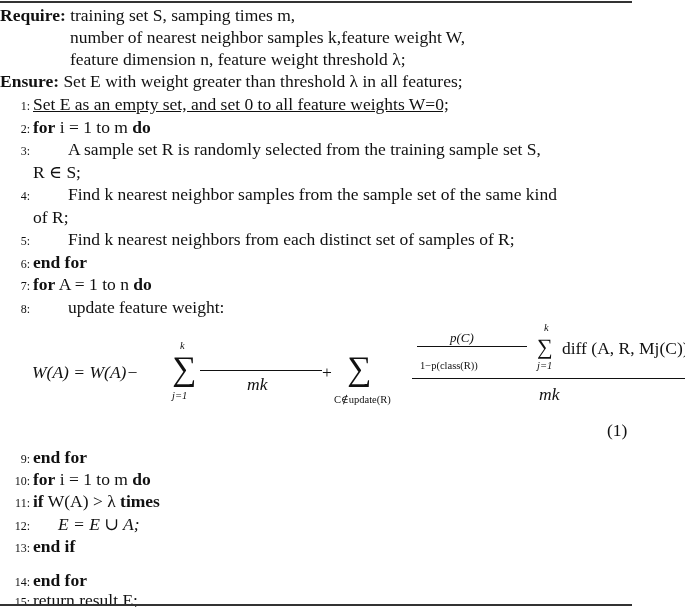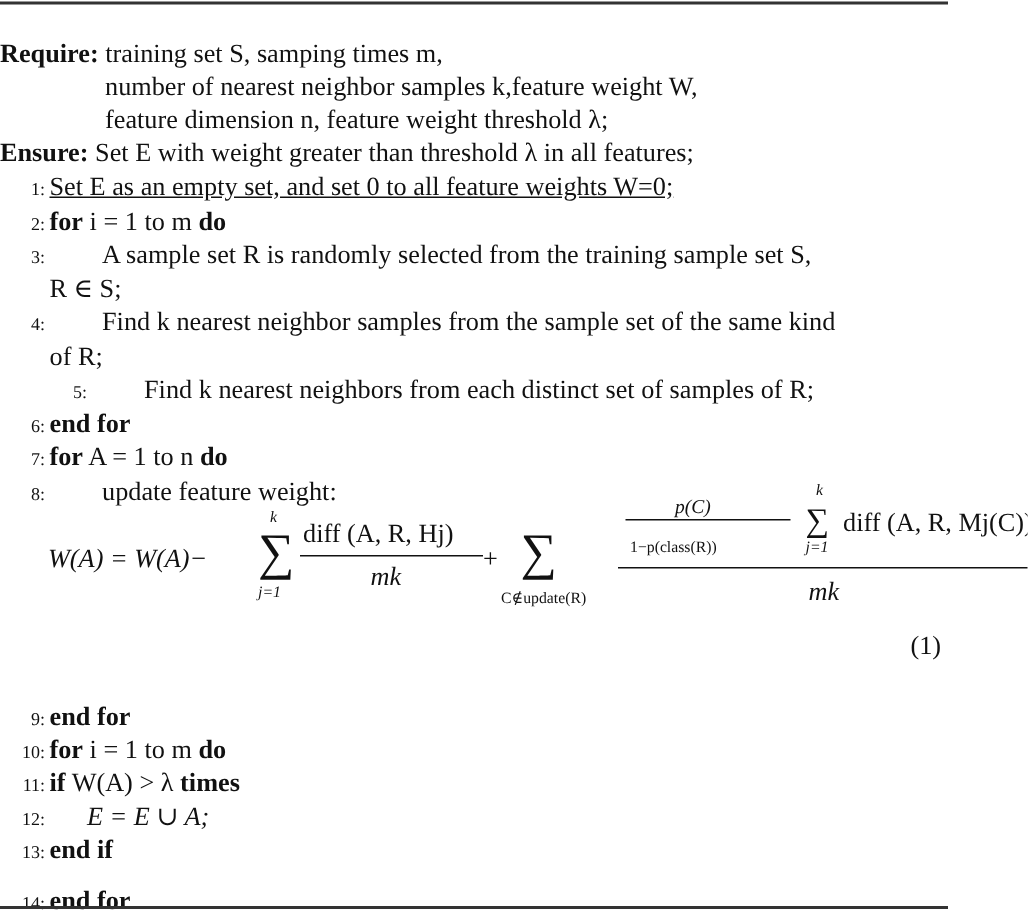--- a/index.html
+++ b/index.html
@@ -1,19 +1,19 @@
 <!DOCTYPE html>
 <html><head>
 <meta charset="utf-8">
 <style>
   html,body{margin:0;padding:0;background:#fff;}
   body{width:685px;height:607px;position:relative;overflow:hidden;
        font-family:"Liberation Serif","DejaVu Serif",serif;color:#111;font-size:17.5px;}
   .rule{position:absolute;left:0;width:632px;height:2px;background:#333;}
-  .line{position:absolute;left:0;white-space:nowrap;line-height:22px;margin-top:20px;}
+  .line{position:absolute;left:0;white-space:nowrap;line-height:22px;}
   .num{display:inline-block;width:30px;text-align:right;font-size:12px;margin-right:3px;}
   b{font-weight:bold;}
   .eq{position:absolute;left:32px;top:330px;width:655px;height:100px;}
   .eq span{position:absolute;white-space:nowrap;}
   .frac-line{position:absolute;height:1px;background:#111;}
   .small{font-size:13px;}
   .tiny{font-size:10.5px;}
   .bigsig{font-size:34px;line-height:34px;}
 </style>
 </head>
@@ -39,39 +39,38 @@
   <span class="num">2:</span><b>for</b> <span>i = 1 to m</span> <b>do</b>
 </div>
 <div class="line" style="top:138px;">
   <span class="num">3:</span><span style="padding-left:35px">A sample set R is randomly selected from the training sample set S,</span>
 </div>
 <div class="line" style="top:161px;left:33px;">R ∈ S;</div>
 <div class="line" style="top:183px;">
   <span class="num">4:</span><span style="padding-left:35px">Find k nearest neighbor samples from the sample set of the same kind</span>
 </div>
 <div class="line" style="top:206px;left:33px;">of R;</div>
-<div class="line" style="top:228px;padding-left:28px;">
+<div class="line" style="top:228px;">
   <span class="num">5:</span><span style="padding-left:35px">Find k nearest neighbors from each distinct set of samples of R;</span>
 </div>
 <div class="line" style="top:251px;">
   <span class="num">6:</span><b>end for</b>
 </div>
 <div class="line" style="top:273px;">
   <span class="num">7:</span><b>for</b> <span>A = 1 to n</span> <b>do</b>
 </div>
 <div class="line" style="top:296px;">
   <span class="num">8:</span><span style="padding-left:35px">update feature weight:</span>
 </div>
 
 <div class="eq">
   <span style="left:0;top:32px;font-style:italic;">W(A) = W(A)−</span>
   <span class="bigsig" style="left:140px;top:22px;">∑</span>
   <span class="tiny" style="left:148px;top:10px;font-style:italic;">k</span>
   <span class="tiny" style="left:140px;top:60px;font-style:italic;">j=1</span>
-  <span style="left:170px;top:15px;">diff (A, R, Hj)</span>
   <div class="frac-line" style="left:168px;top:40px;width:122px;"></div>
   <span style="left:215px;top:44px;font-style:italic;">mk</span>
   <span style="left:290px;top:32px;">+</span>
   <span class="bigsig" style="left:315px;top:22px;">∑</span>
   <span class="tiny" style="left:302px;top:63px;">C∉update(R)</span>
   <span class="small" style="left:418px;top:0;font-style:italic;">p(C)</span>
   <div class="frac-line" style="left:385px;top:16px;width:110px;"></div>
   <span class="tiny" style="left:388px;top:18px;margin-top:12px;">1−p(class(R))</span>
   <span style="left:505px;top:4px;font-size:22px;">∑</span>
   <span class="tiny" style="left:512px;top:-8px;font-style:italic;">k</span>

